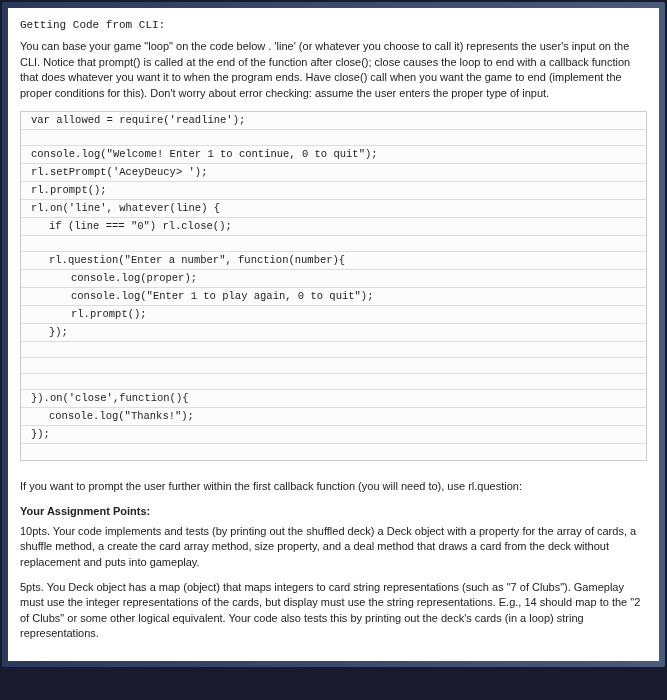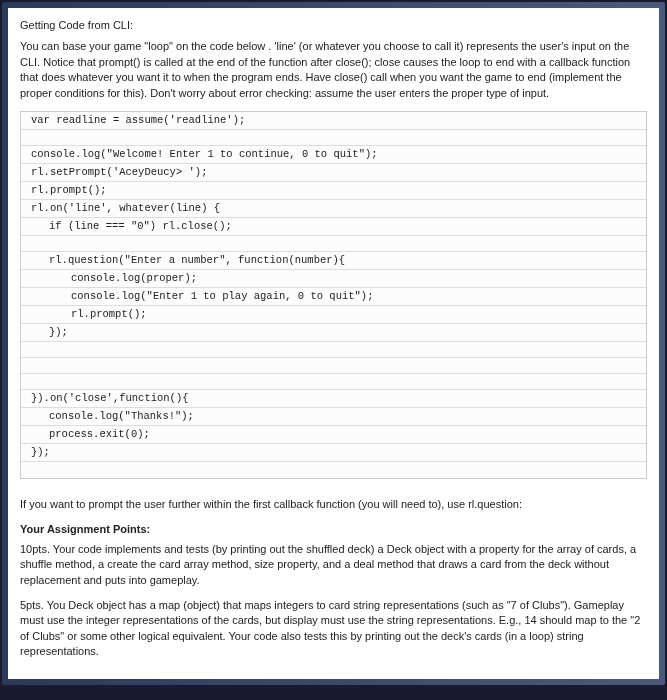--- a/index.html
+++ b/index.html
@@ -27,20 +27,21 @@
     }
     .bold-heading {
       font-weight: bold;
       margin-bottom: 4px;
     }
     .para {
       margin-bottom: 10px;
     }
     .para-tight {
       margin-bottom: 6px;
+      font-family: Liberation Mono, monospace;
     }
     .code-block {
       border: 1px solid #ccc;
       margin: 10px 0 18px 0;
       background: #fcfcfc;
     }
     .code-line {
       border-bottom: 1px solid #ddd;
       padding: 2px 10px;
       font-family: "Courier New", Courier, monospace;
@@ -62,39 +63,38 @@
 <body>
 
 <div class="outer-frame">
   <div class="content-panel">
 
 
     <div class="para-tight">Getting Code from CLI:</div>
     <div class="para">You can base your game "loop" on the code below . 'line' (or whatever you choose to call it) represents the user's input on the CLI. Notice that prompt() is called at the end of the function after close(); close causes the loop to end with a callback function that does whatever you want it to when the program ends. Have close() call when you want the game to end (implement the proper conditions for this). Don't worry about error checking: assume the user enters the proper type of input.</div>
 
     <div class="code-block">
-      <div class="code-line">var readline = assume('readline');</div>
+      <div class="code-line">var allowed = require('readline');</div>
       <div class="code-line empty-line"></div>
       <div class="code-line">console.log("Welcome! Enter 1 to continue, 0 to quit");</div>
       <div class="code-line">rl.setPrompt('AceyDeucy&gt; ');</div>
       <div class="code-line">rl.prompt();</div>
       <div class="code-line">rl.on('line', whatever(line) {</div>
       <div class="code-line indent-1">if (line === "0") rl.close();</div>
       <div class="code-line empty-line"></div>
       <div class="code-line indent-1">rl.question("Enter a number", function(number){</div>
       <div class="code-line indent-2">console.log(proper);</div>
       <div class="code-line indent-2">console.log("Enter 1 to play again, 0 to quit");</div>
       <div class="code-line indent-2">rl.prompt();</div>
       <div class="code-line indent-1">});</div>
       <div class="code-line empty-line"></div>
       <div class="code-line empty-line"></div>
       <div class="code-line empty-line"></div>
       <div class="code-line">}).on('close',function(){</div>
       <div class="code-line indent-1">console.log("Thanks!");</div>
-      <div class="code-line indent-1">process.exit(0);</div>
       <div class="code-line">});</div>
       <div class="code-line empty-line"></div>
     </div>
 
     <div class="para">If you want to prompt the user further within the first callback function (you will need to), use rl.question:</div>
 
     <div class="bold-heading">Your Assignment Points:</div>
 
     <div class="para">10pts. Your code implements and tests (by printing out the shuffled deck) a Deck object with a property for the array of cards, a shuffle method, a create the card array method, size property, and a deal method that draws a card from the deck without replacement and puts into gameplay.</div>
     <div class="para">5pts. You Deck object has a map (object) that maps integers to card  string representations (such as "7 of Clubs"). Gameplay must use the integer representations of the cards, but display must use the string representations. E.g., 14 should map to the "2 of Clubs" or some other logical equivalent. Your code also tests this by printing out the deck's cards (in a loop) string representations.</div>

